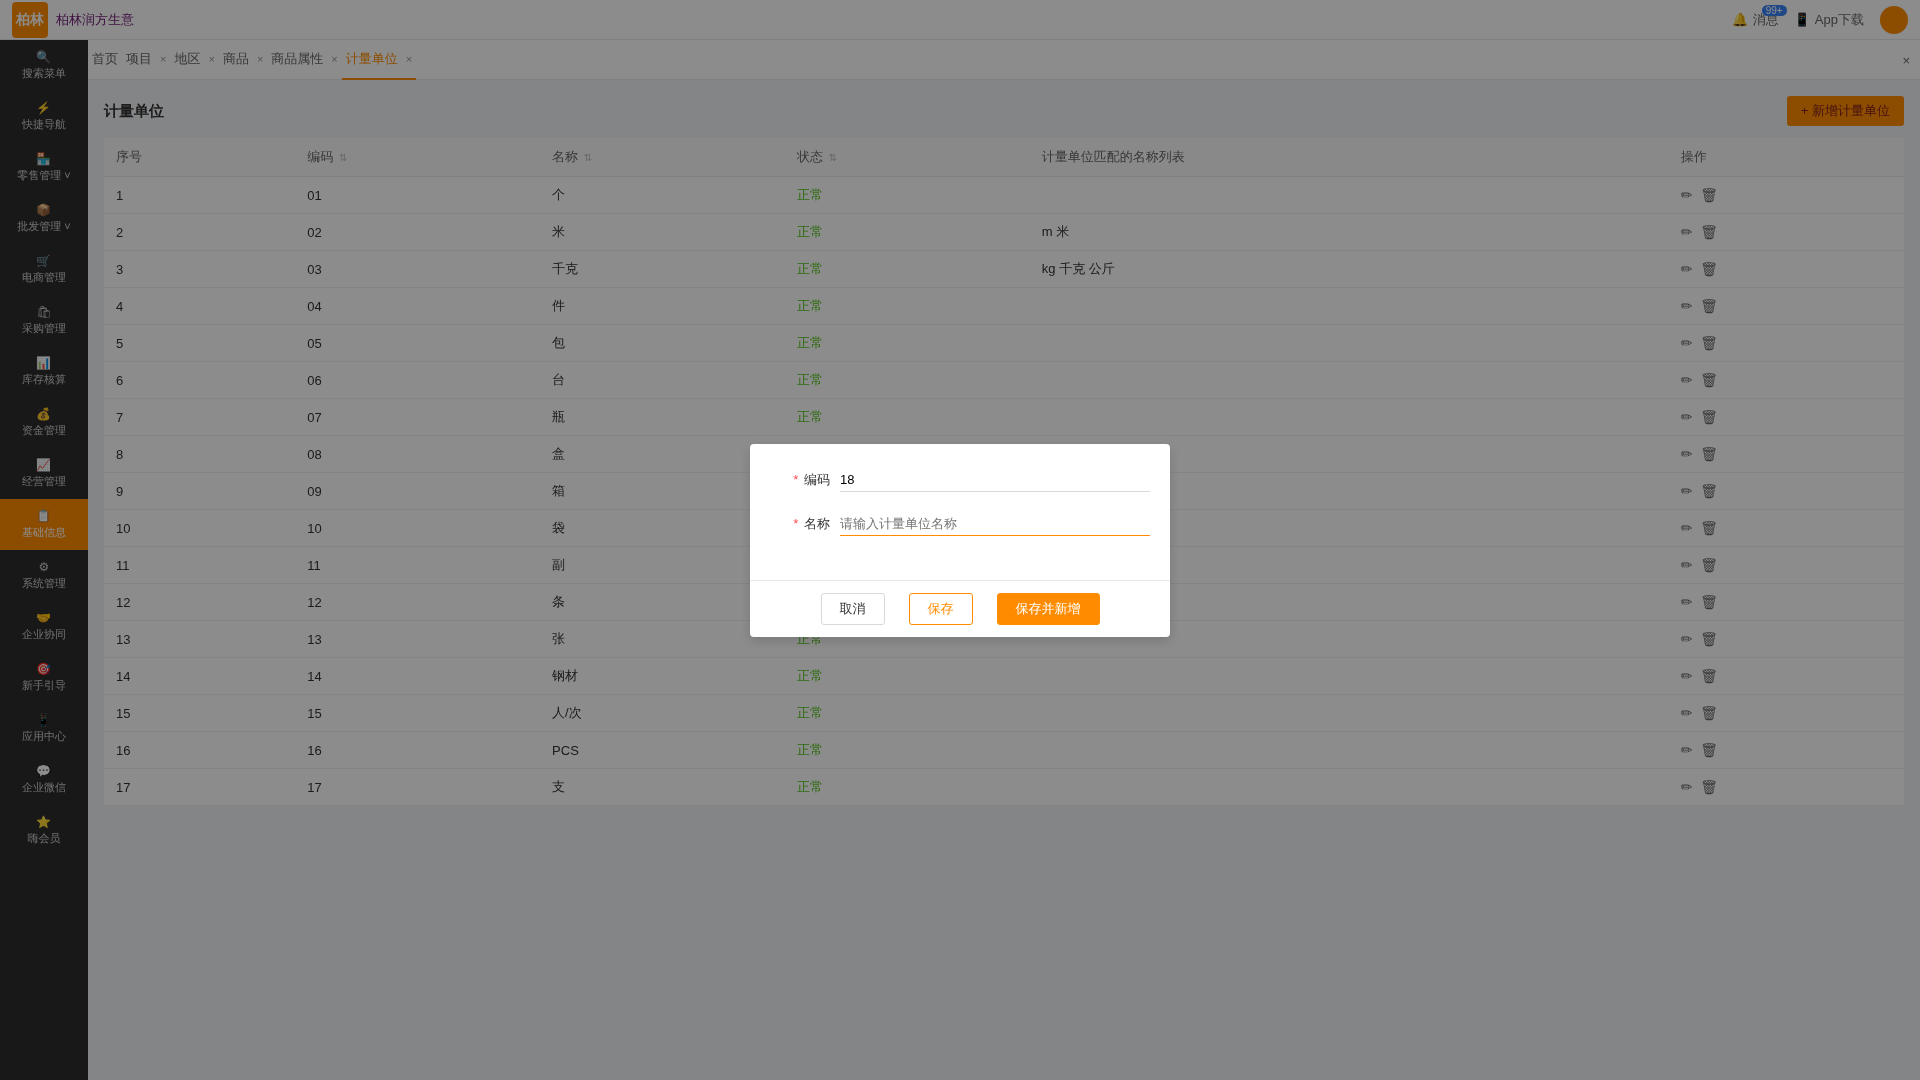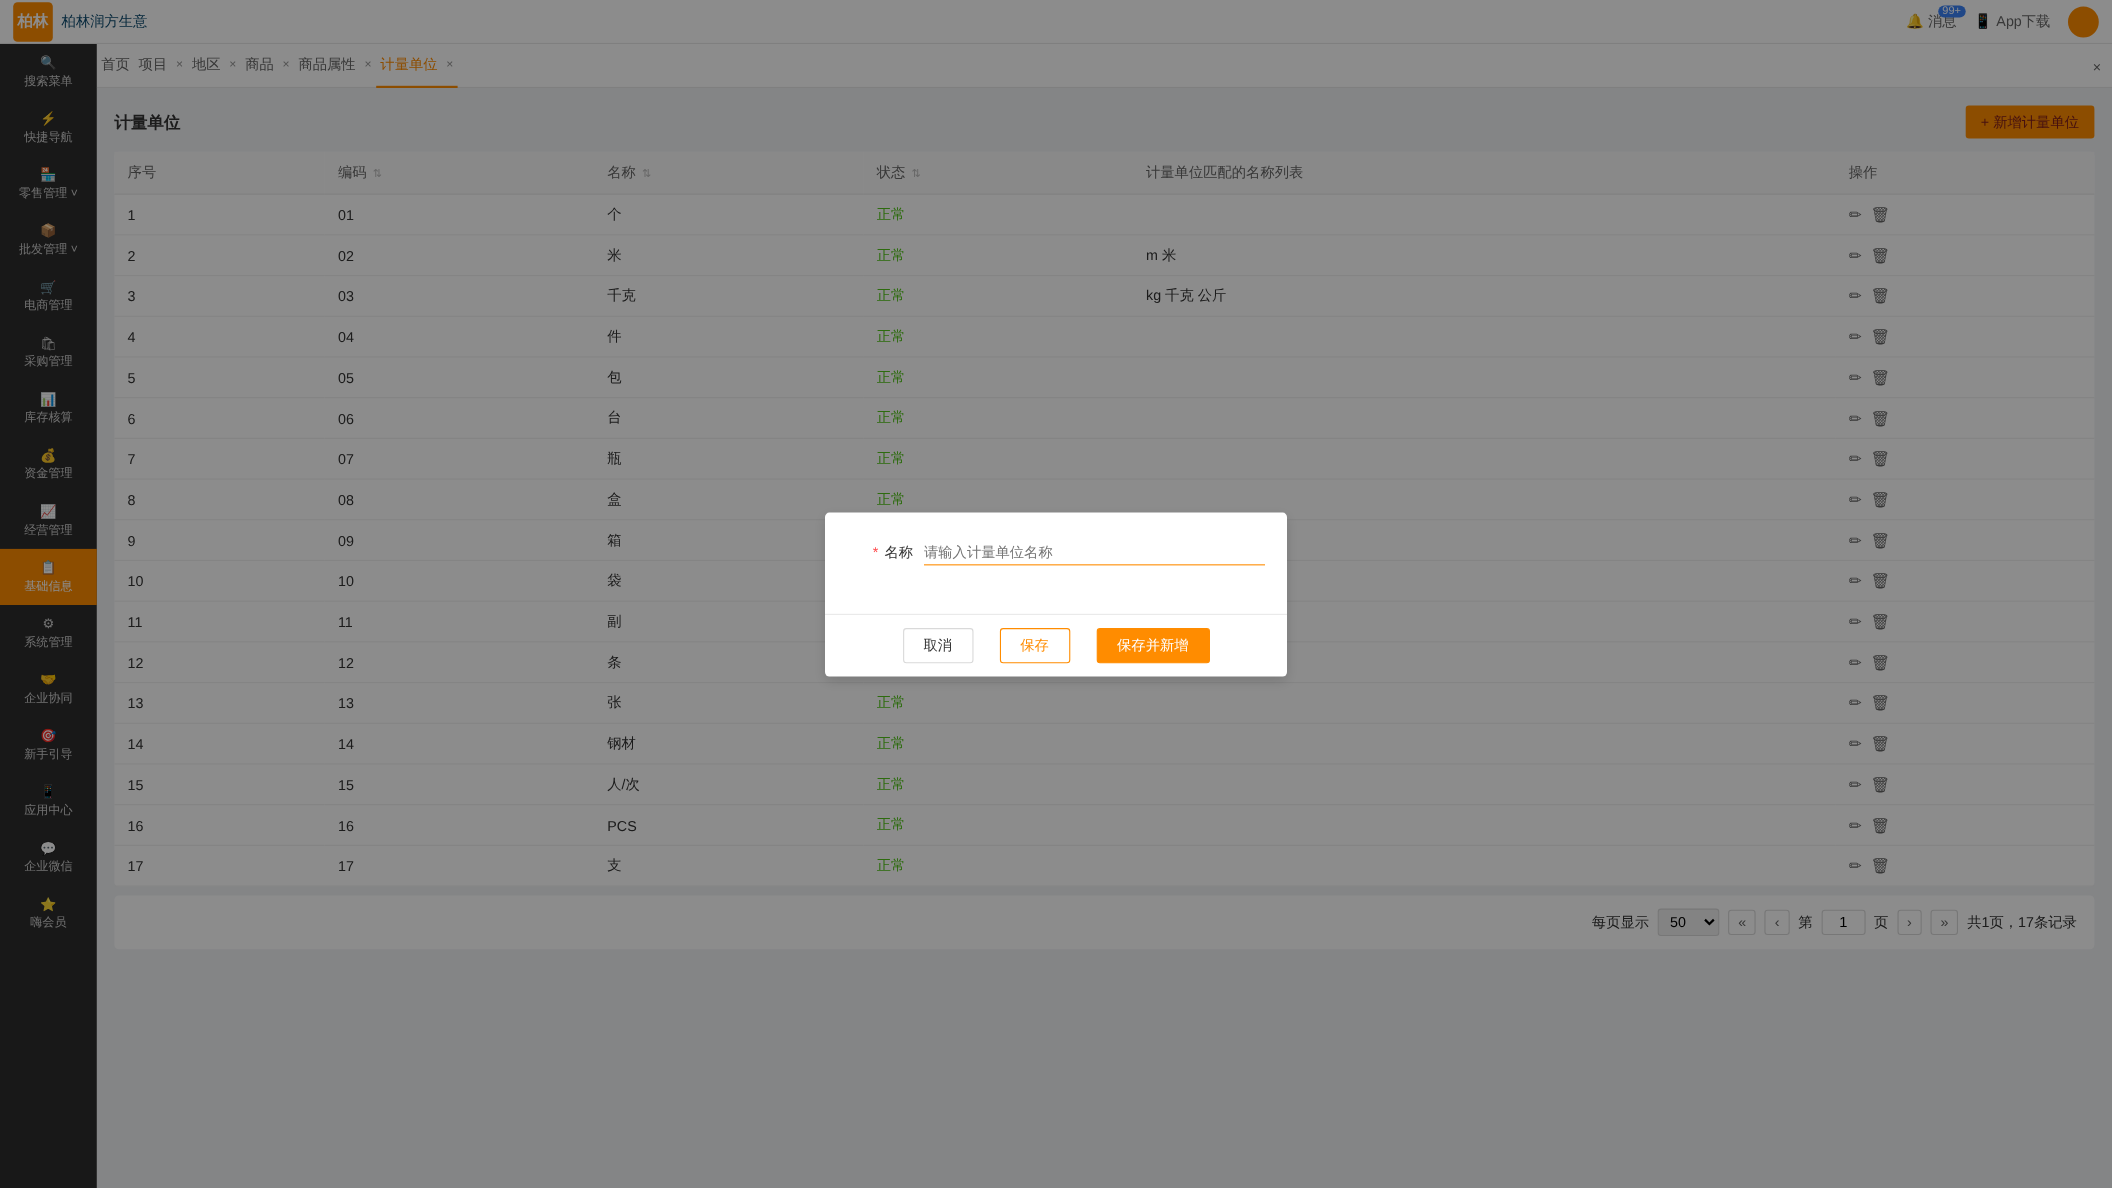--- a/index.html
+++ b/index.html
@@ -10,21 +10,21 @@
     .top-bar { height: 40px; background: #fff; display: flex; align-items: center; padding: 0 12px; border-bottom: 1px solid #e8e8e8; flex-shrink: 0; }
     .main-area { display: flex; flex: 1; overflow: hidden; }
     .sidebar { width: 88px; background: #2d2d2d; display: flex; flex-direction: column; flex-shrink: 0; }
     .content-area { flex: 1; display: flex; flex-direction: column; overflow: hidden; }
     .tab-bar { height: 40px; background: #fff; display: flex; align-items: center; padding: 0 0; border-bottom: 1px solid #e8e8e8; flex-shrink: 0; position: relative; }
     .page-content { flex: 1; overflow: auto; padding: 16px; background: #f0f2f5; }
 
     
     .logo-area { display: flex; align-items: center; gap: 8px; }
     .logo-icon { width: 36px; height: 36px; background: #ff8c00; border-radius: 4px; display: flex; align-items: center; justify-content: center; color: #fff; font-size: 14px; font-weight: bold; }
-    .logo-text { color: #0c4a6e; font-size: 13px; }
+    .logo-text { color: #701a75; font-size: 13px; }
     .top-bar-right { margin-left: auto; display: flex; align-items: center; gap: 16px; }
     .notification-btn { position: relative; cursor: pointer; color: #666; }
     .badge { position: absolute; top: -6px; right: -8px; background: #3b82f6; color: #fff; border-radius: 10px; font-size: 10px; padding: 0 4px; min-width: 16px; text-align: center; }
     .app-download { color: #666; cursor: pointer; display: flex; align-items: center; gap: 4px; }
     .user-avatar { width: 28px; height: 28px; background: #ff8c00; border-radius: 50%; cursor: pointer; }
     .nav-item { padding: 10px 4px; text-align: center; color: #ccc; cursor: pointer; font-size: 12px; }
     .nav-item.active { background: #ff8c00; color: #fff; }
     .nav-item-label { margin-top: 2px; font-size: 11px; }
 
     
@@ -429,46 +429,37 @@
       <td>
         <div class="action-btns">
           <button class="action-btn">✏</button>
           <button class="action-btn">🗑</button>
         </div>
       </td>
     </tr>
             </tbody>
         </table>
 
-        <div class="pagination">
-          <span>每页显示</span>
-          <select class="page-size-select">
-            <option>50</option>
-            <option>20</option>
-            <option>100</option>
-          </select>
-          <button class="page-btn">«</button>
-          <button class="page-btn">‹</button>
-          <span>第</span>
-          <input class="page-input" type="text" value="1" style="">
-          <span>页</span>
-          <button class="page-btn">›</button>
-          <button class="page-btn">»</button>
-          <span>共1页，17条记录</span>
-        </div>
       </div>
     </div>
   </div>
 
   <div class="modal-overlay">
     <div class="modal">
       <div class="modal-body">
         <div class="form-row">
           <div class="form-label">
             <span class="required-star">*</span>
+            <span>编码</span>
+          </div>
+          <input class="form-input has-value" type="text" value="18" style="">
+        </div>
+        <div class="form-row">
+          <div class="form-label">
+            <span class="required-star">*</span>
             <span>名称</span>
           </div>
           <input class="form-input name-input" type="text" placeholder="请输入计量单位名称" style="">
         </div>
       </div>
       <div class="modal-footer">
         <button class="btn-cancel">取消</button>
         <button class="btn-save">保存</button>
         <button class="btn-save-new">保存并新增</button>
       </div>

